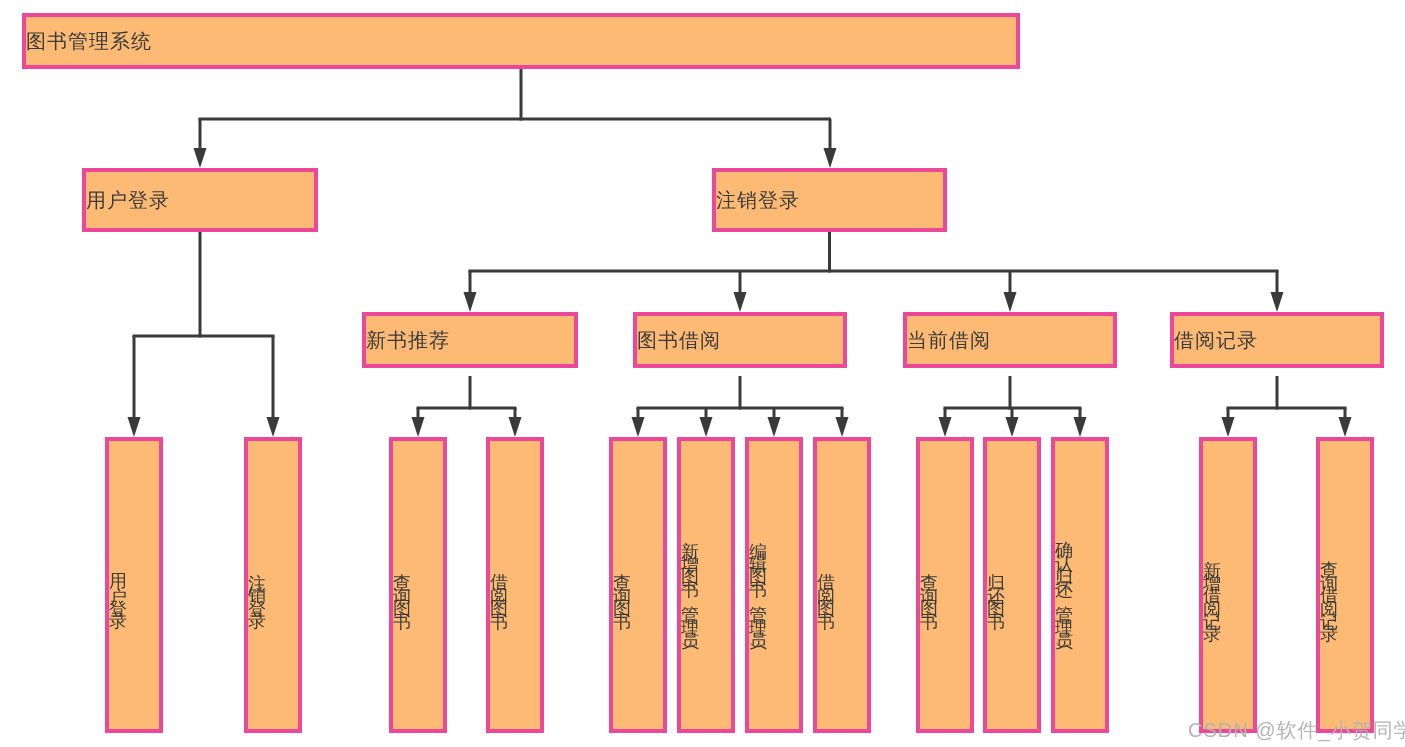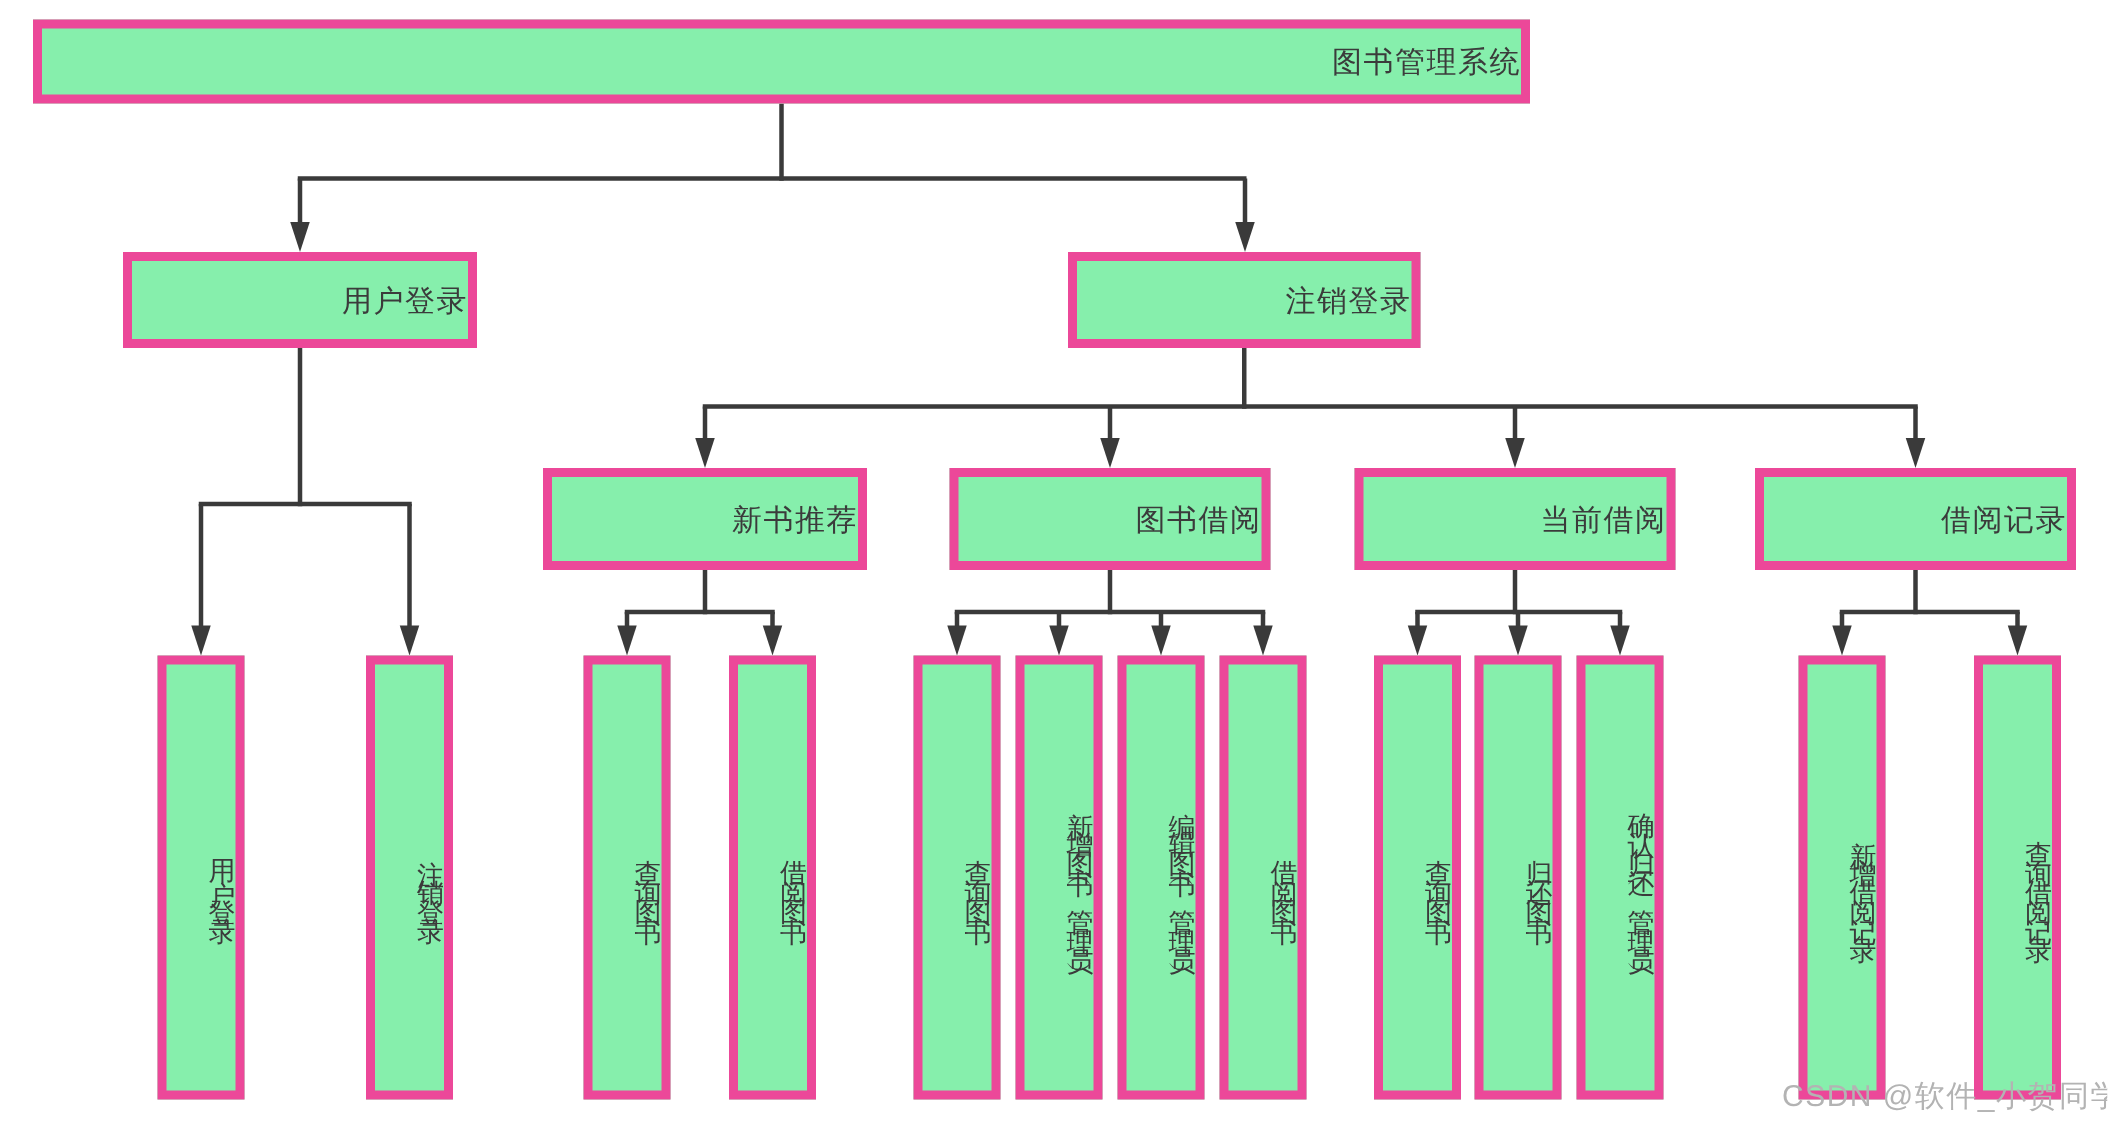--- a/index.html
+++ b/index.html
@@ -26,35 +26,35 @@
     stroke: #3a3a3a;
     stroke-width: 3;
   }
   svg.connectors polygon {
     fill: #3a3a3a;
     stroke: none;
   }
   .node {
     position: absolute;
     box-sizing: border-box;
-    border: 6px solid #ec4899;
-    background: #86efac;
+    border: 4px solid #ec4899;
+    background: #fdba74;
     display: flex;
     align-items: center;
-    justify-content: flex-end;
+    justify-content: flex-start;
     color: #3b3b3b;
   }
   .h-node span {
     font-size: 20px;
     letter-spacing: 1px;
     white-space: nowrap;
   }
   .root-node   { left: 22px;  top: 13px;  width: 998px; height: 56px; }
   .lvl2        { top: 168px;  height: 64px; }
-  .lvl3        { top: 312px;  height: 68px; }
+  .lvl3        { top: 312px;  height: 56px; }
   .leaf {
     top: 437px;
     width: 58px;
     height: 296px;
   }
   .leaf span {
     writing-mode: vertical-lr;
     text-orientation: mixed;
     font-size: 18px;
     letter-spacing: 13px;

